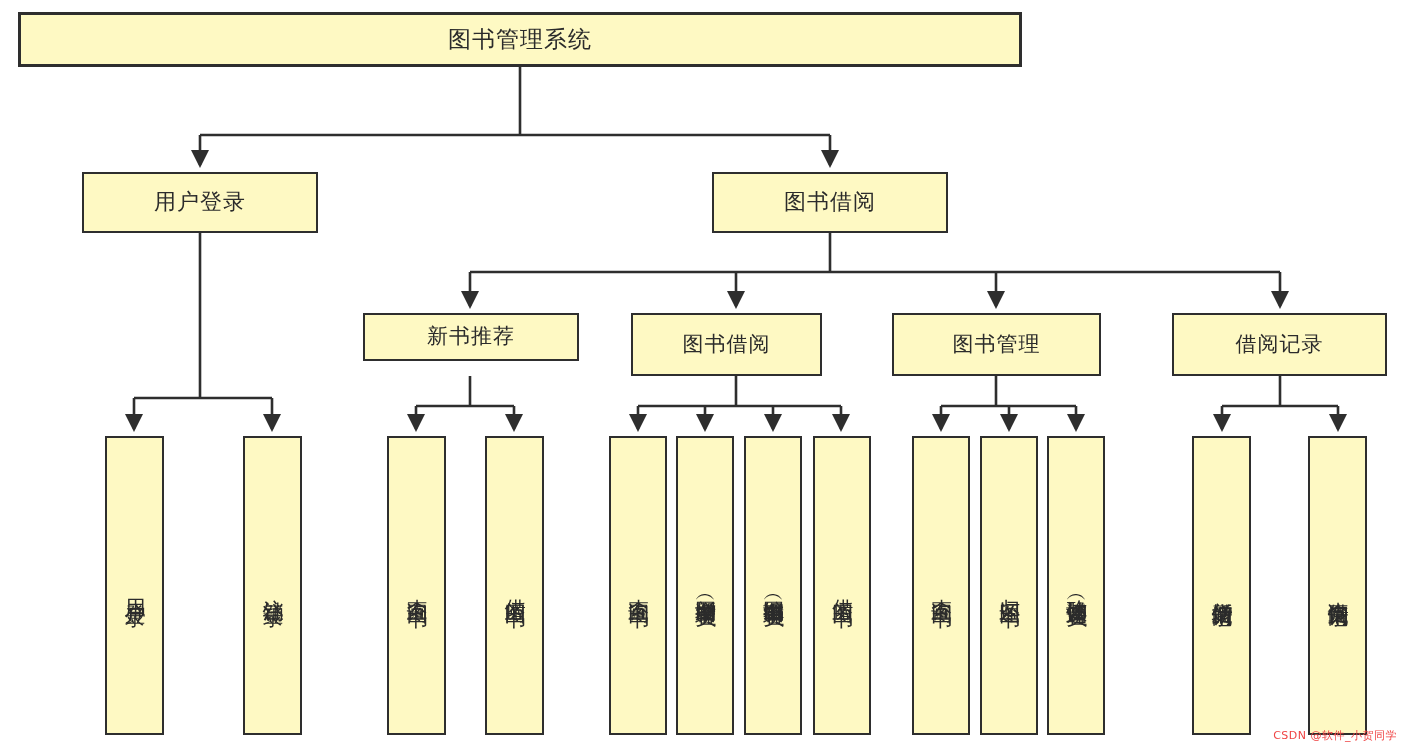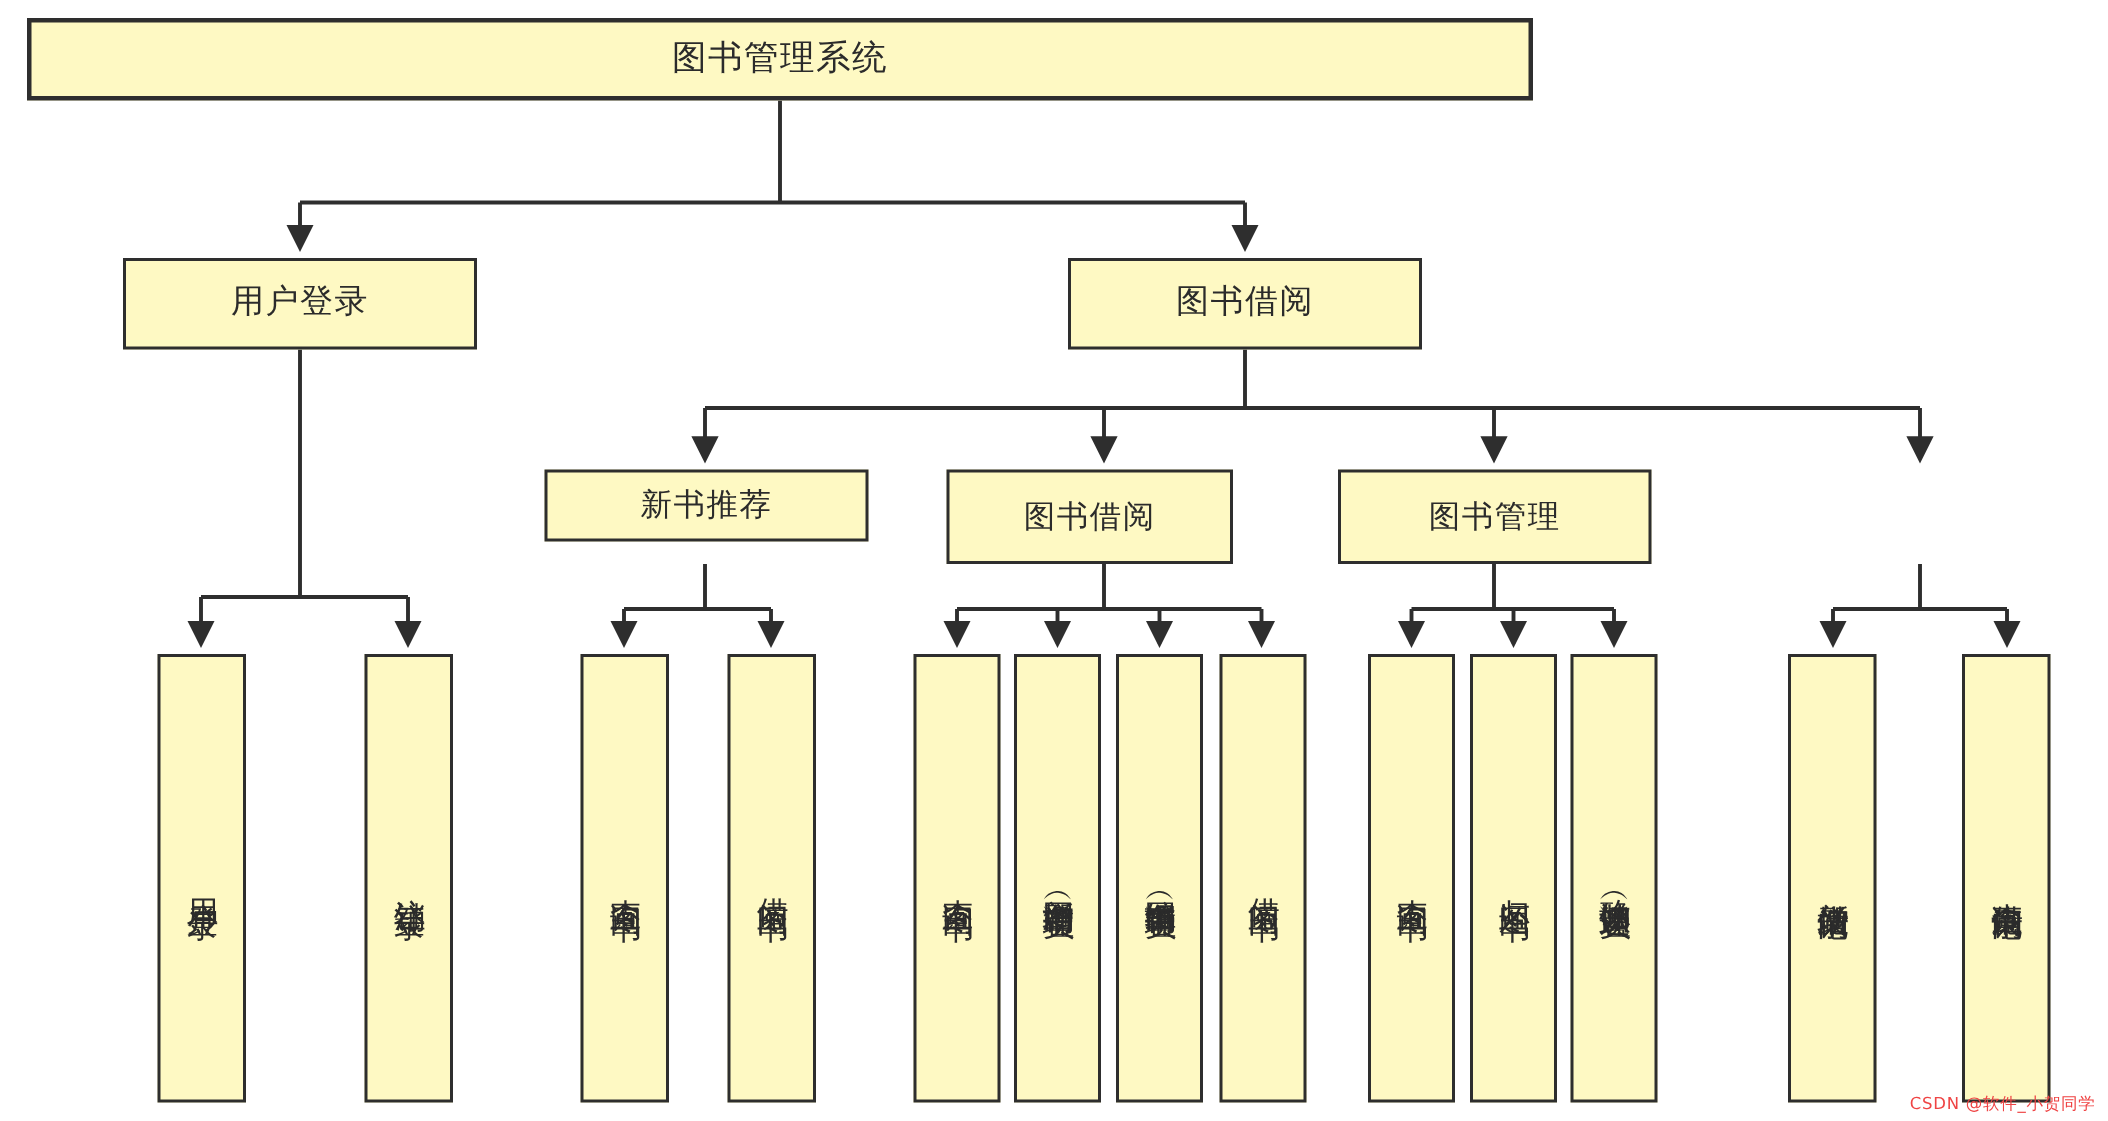--- a/index.html
+++ b/index.html
@@ -144,20 +144,23 @@
   </div>
 
   <div class="node level3" style="left:631px;top:313px;width:191px;height:63px;">
     <span class="node-label">图书借阅</span>
   </div>
 
   <div class="node level3" style="left:892px;top:313px;width:209px;height:63px;">
     <span class="node-label">图书管理</span>
   </div>
 
+  <div class="node level3" style="left:1172px;top:313px;width:215px;height:63px;">
+    <span class="node-label">借阅记录</span>
+  </div>
 
   <div class="node leaf" style="left:105px;top:436px;width:59px;height:299px;">
     <span class="node-label">用户登录</span>
   </div>
   <div class="node leaf" style="left:243px;top:436px;width:59px;height:299px;">
     <span class="node-label">注销登录</span>
   </div>
 
   <div class="node leaf" style="left:387px;top:436px;width:59px;height:299px;">
     <span class="node-label">查询图书</span>

